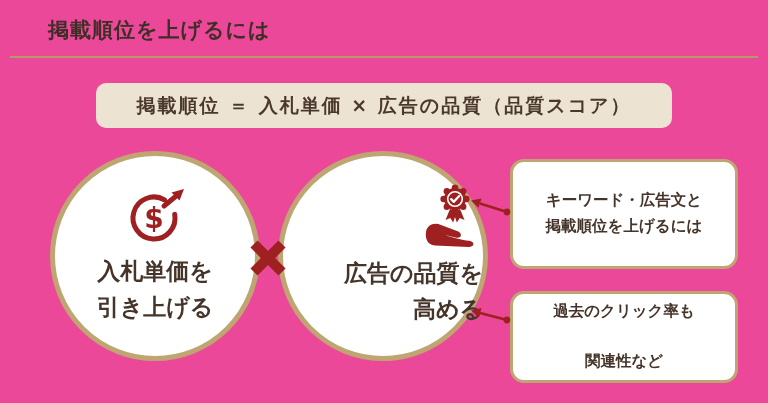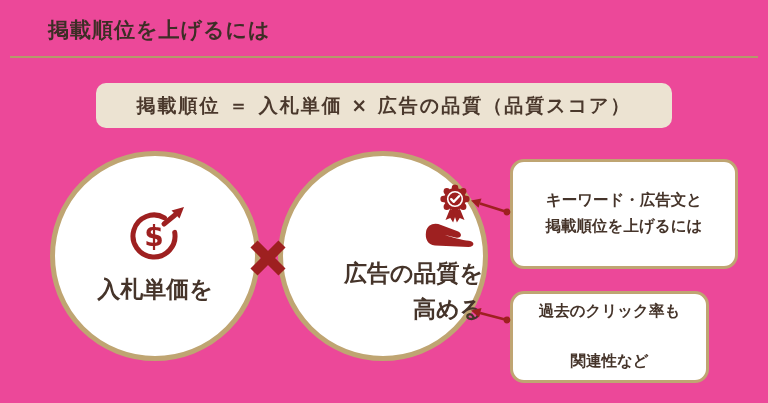--- a/index.html
+++ b/index.html
@@ -22,21 +22,21 @@
   .circle .icon-wrap{margin-bottom:8px;line-height:0;}
   .circle .label{font-size:23px;font-weight:bold;color:#45342a;line-height:1.55;}
 
   .multiply{position:absolute;left:246px;top:236px;width:44px;height:44px;z-index:3;line-height:0;}
 
   .callout{position:absolute;border:3px solid #bfa572;border-radius:14px;background:#fff;
            box-sizing:border-box;display:flex;flex-direction:column;align-items:center;
            justify-content:center;text-align:center;font-size:15.5px;font-weight:bold;
            color:#45342a;line-height:1.65;z-index:1;}
   .callout-1{left:510px;top:159px;width:228px;height:110px;}
-  .callout-2{left:510px;top:291px;width:199px;height:92px;gap:24px;}
+  .callout-2{left:510px;top:291px;width:228px;height:92px;gap:24px;}
 
   .arrow{position:absolute;z-index:2;line-height:0;}
   .arrow-1{left:468px;top:194px;}
   .arrow-2{left:468px;top:303px;}
 </style>
 </head>
 <body>
 
 <div class="canvas">
 
@@ -48,20 +48,21 @@
   <div class="circle circle-left">
     <span class="icon-wrap">
       <svg width="70" height="60" viewBox="0 0 70 60" aria-hidden="true">
         <path d="M 44.5 13.8 A 21 21 0 1 0 54.7 28.4" fill="none" stroke="#9e2020" stroke-width="5" stroke-linecap="round"></path>
         <text x="34" y="42" text-anchor="middle" font-size="28" font-weight="bold" fill="#9e2020" font-family="DejaVu Sans, sans-serif">$</text>
         <path d="M 44 20 L 55 11" stroke="#9e2020" stroke-width="5" stroke-linecap="round" fill="none"></path>
         <polygon points="64,3 59.5,14.5 51.5,6.5" fill="#9e2020"></polygon>
       </svg>
     </span>
     <div class="label">入札単価を</div>
+    <div class="label">引き上げる</div>
   </div>
 
   <div class="multiply">
     <svg width="44" height="44" viewBox="0 0 44 44" aria-hidden="true">
       <path d="M8 8 L36 36 M36 8 L8 36" stroke="#9e2020" stroke-width="10"></path>
     </svg>
   </div>
 
   <div class="circle circle-right">
     <span class="icon-wrap">

